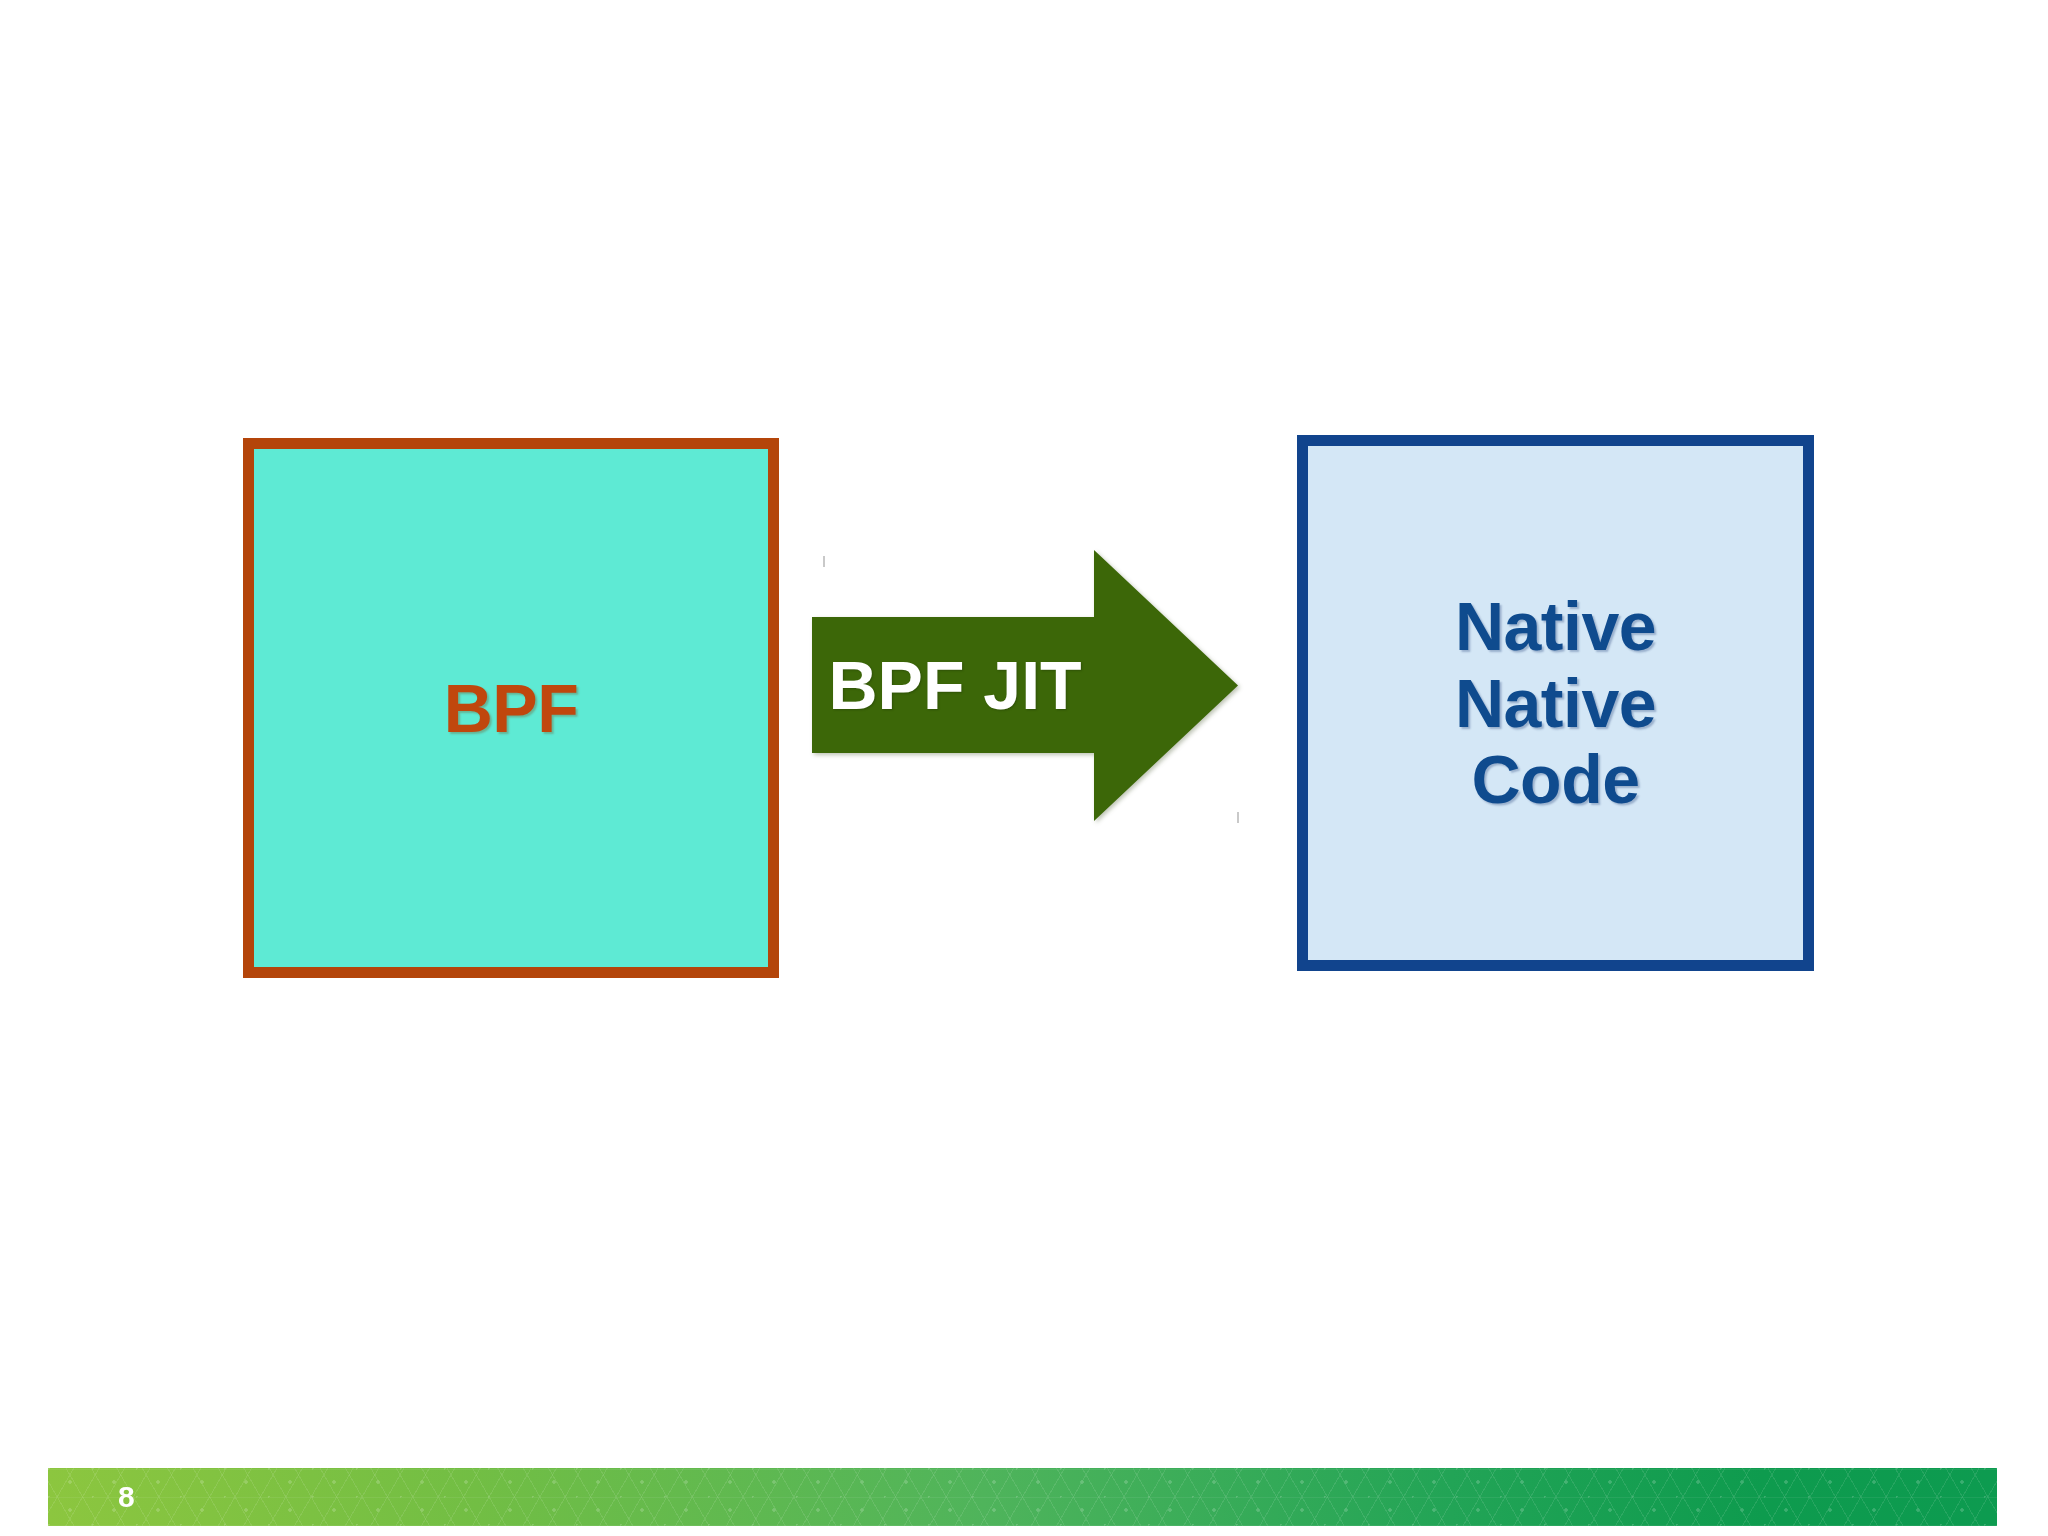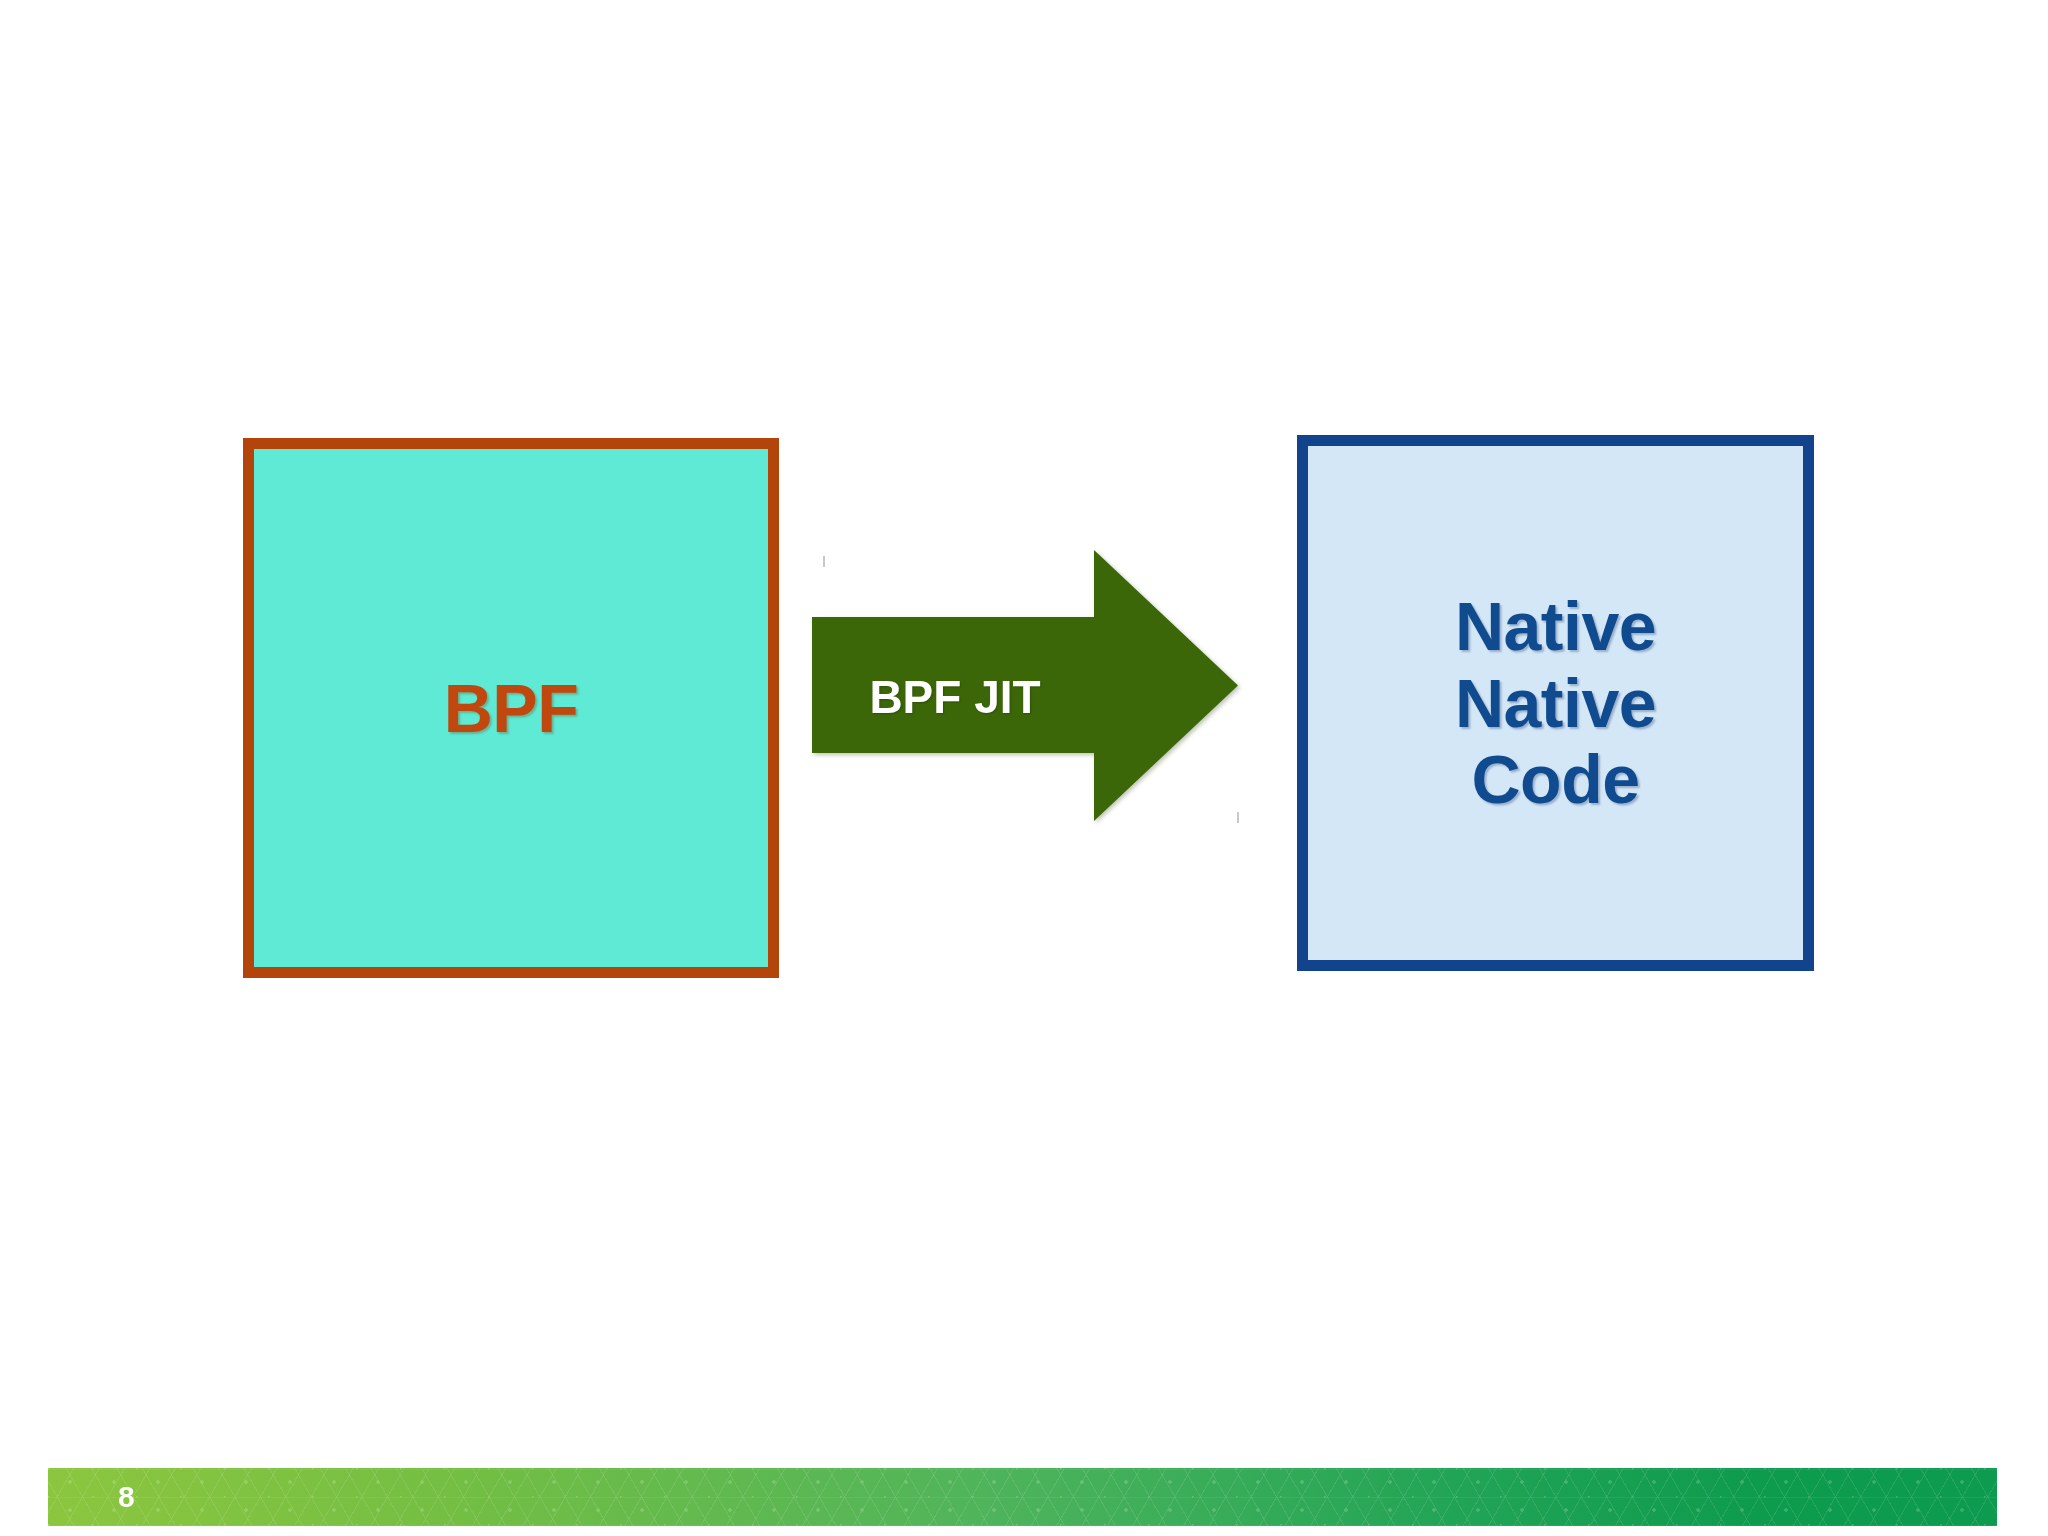--- a/index.html
+++ b/index.html
@@ -57,26 +57,25 @@
     width:430px; height:275px;
   }
   #arrow-svg{ display:block; width:430px; height:275px;
     filter:drop-shadow(2px 2px 2px rgba(40,60,10,0.30)); }
   #arrow-label{
     position:absolute;
     left:0px; top:97px;
     width:290px; height:80px;
     display:flex; align-items:center; justify-content:center;
     color:#FFFFFF;
-    font-size:46px;
+    font-size:68px;
     font-weight:bold;
     letter-spacing:0px;
     text-shadow:1px 1px 2px rgba(20,40,5,0.35);
     pointer-events:none;
-    margin-top:12px;
   }
 
   
   .speck{ position:absolute; background:#c9c9c9; width:2px; height:11px; }
 
   
   #suse-logo{
     position:absolute;
     left:1812px; top:1358px;
     width:190px; height:105px;

